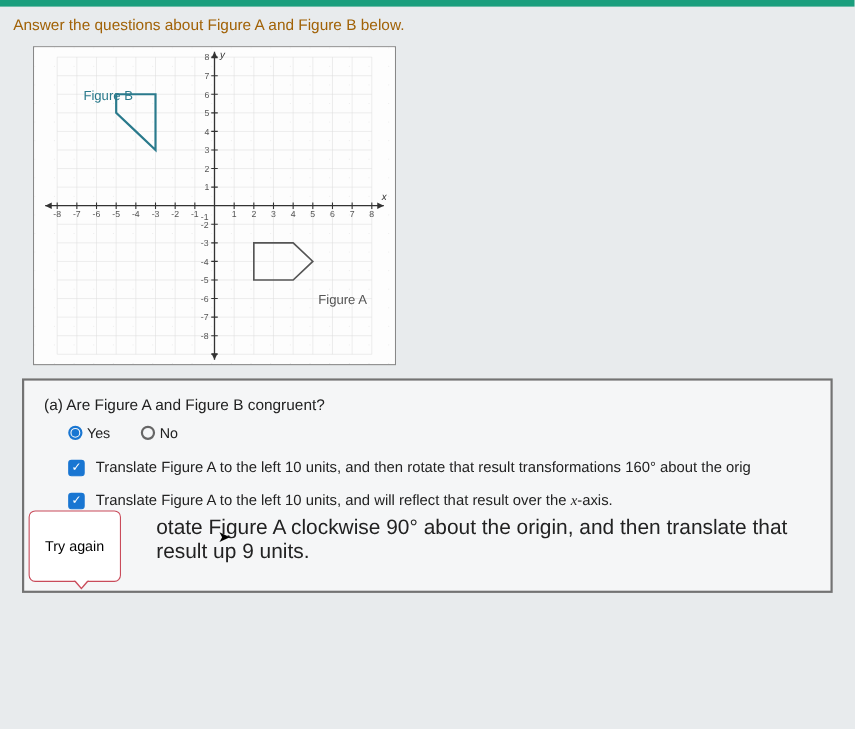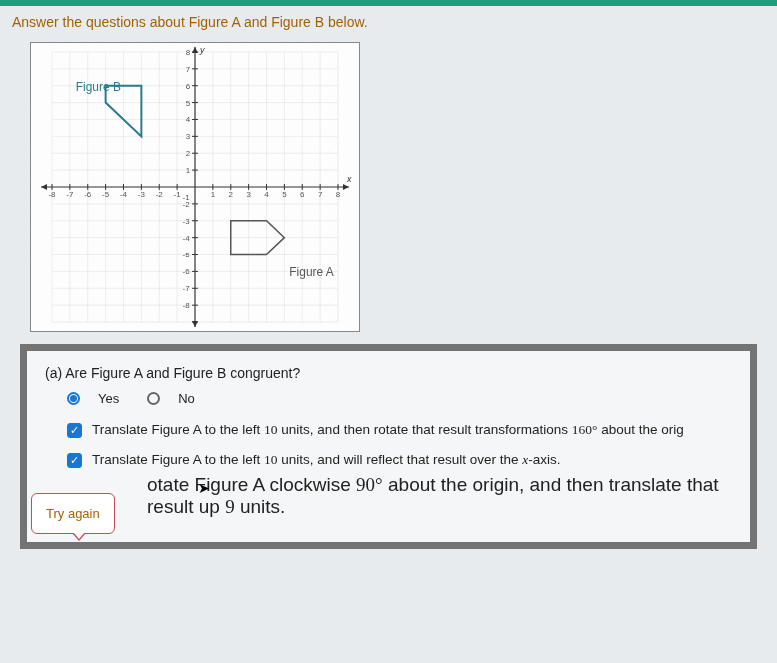--- a/index.html
+++ b/index.html
@@ -27,38 +27,38 @@
       background: #fff;
       border: 1px solid #888;
       position: relative;
     }
     .graph-container svg {
       width: 100%;
       height: 100%;
     }
     .qbox {
       margin: 12px 20px 0 20px;
-      border: 7px solid #737373;
+      border: 2px solid #737373;
       background: #f5f6f7;
       padding: 14px 18px 60px 18px;
       font-size: 14px;
       color: #222;
       position: relative;
     }
     .part-label { margin-bottom: 10px; }
     .radio-row {
       margin: 10px 0 16px 22px;
       display: flex;
       gap: 28px;
       align-items: center;
     }
     .radio-group {
       display: flex;
       align-items: center;
-      gap: 18px;
+      gap: 4px;
       font-size: 13px;
     }
     .radio-outer {
       width: 13px; height: 13px;
       border: 2px solid #1976d2;
       border-radius: 50%;
       display: inline-flex;
       align-items: center;
       justify-content: center;
     }
@@ -87,31 +87,31 @@
       margin-top: 1px;
     }
     .checkbox.checked { background: #1976d2; }
     .checkbox.unchecked { border-color: #666; background: #fff; }
     .checkmark {
       color: #fff;
       font-size: 11px;
       line-height: 1;
     }
     .math-var { font-style: italic; font-family: 'Times New Roman', serif; }
-    .deg { font-family: Liberation Serif, serif; }
+    .deg { font-family: Liberation Sans, sans-serif; }
     .try-again {
       position: absolute;
       left: 4px;
       bottom: 8px;
       background: #fff;
       border: 1.5px solid #c94b5a;
       border-radius: 6px;
-      padding: 12px 14px;
+      padding: 24px 14px;
       font-size: 13px;
-      color: #a16207;
+      color: #000000;
     }
     .try-again::after {
       content: '';
       position: absolute;
       bottom: -8px;
       left: 40px;
       width: 0; height: 0;
       border-left: 7px solid transparent;
       border-right: 7px solid transparent;
       border-top: 8px solid #c94b5a;

